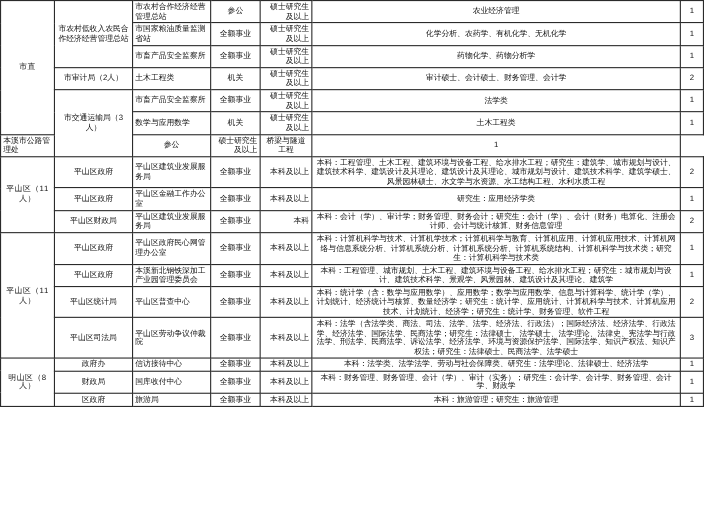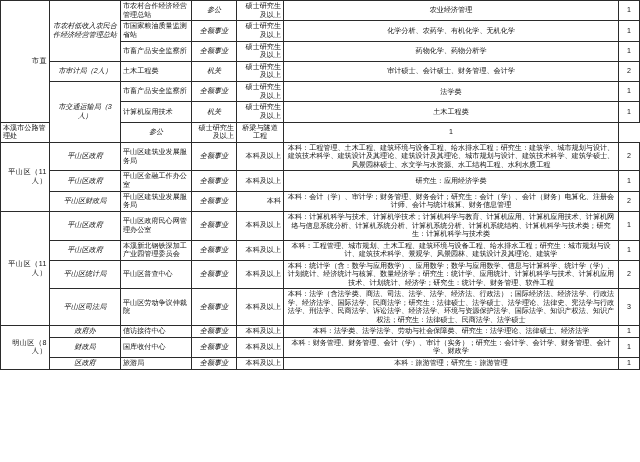--- a/index.html
+++ b/index.html
@@ -27,28 +27,28 @@
     color: #111;
   }
   table.recruit td {
     border: 1px solid #2b2b2b;
     padding: 1px 2px;
     vertical-align: middle;
     word-break: break-all;
     overflow: hidden;
   }
   .c-region { width: 44px; text-align: center; }
-  .c-dept   { width: 66px; text-align: center; font-style: italic; }
+  .c-dept   { width: 66px; text-align: center; }
   .c-unit   { width: 66px; text-align: left; }
-  .c-type   { width: 40px; text-align: center; font-style: italic; }
+  .c-type   { width: 40px; text-align: center; }
   .c-edu    { width: 42px; text-align: right; }
   .c-major  { text-align: left; padding-left: 3px; }
   .c-num    { width: 16px; text-align: center; }
   .vertical-label {
-    text-align: right;
+    text-align: center;
     letter-spacing: 0.5px;
   }
   .major-cell { line-height: 1.2; text-align: center; }
 </style>
 </head>
 <body>
 
 <div id="sheet">
   <table class="recruit">
     <tbody>
@@ -86,21 +86,21 @@
       </tr>
       <tr>
         <td class="c-dept" rowspan="3">市交通运输局（3人）</td>
         <td class="c-unit">市畜产品安全监察所</td>
         <td class="c-type">全额事业</td>
         <td class="c-edu">硕士研究生及以上</td>
         <td class="c-major major-cell">法学类</td>
         <td class="c-num">1</td>
       </tr>
       <tr>
-        <td class="c-unit">计算机应用技术</td>
+        <td class="c-unit">数学与应用数学</td>
         <td class="c-type">机关</td>
         <td class="c-edu">硕士研究生及以上</td>
         <td class="c-major major-cell">土木工程类</td>
         <td class="c-num">1</td>
       </tr>
       <tr>
         <td class="c-unit">本溪市公路管理处</td>
         <td class="c-type">参公</td>
         <td class="c-edu">硕士研究生及以上</td>
         <td class="c-major major-cell">桥梁与隧道工程</td>

